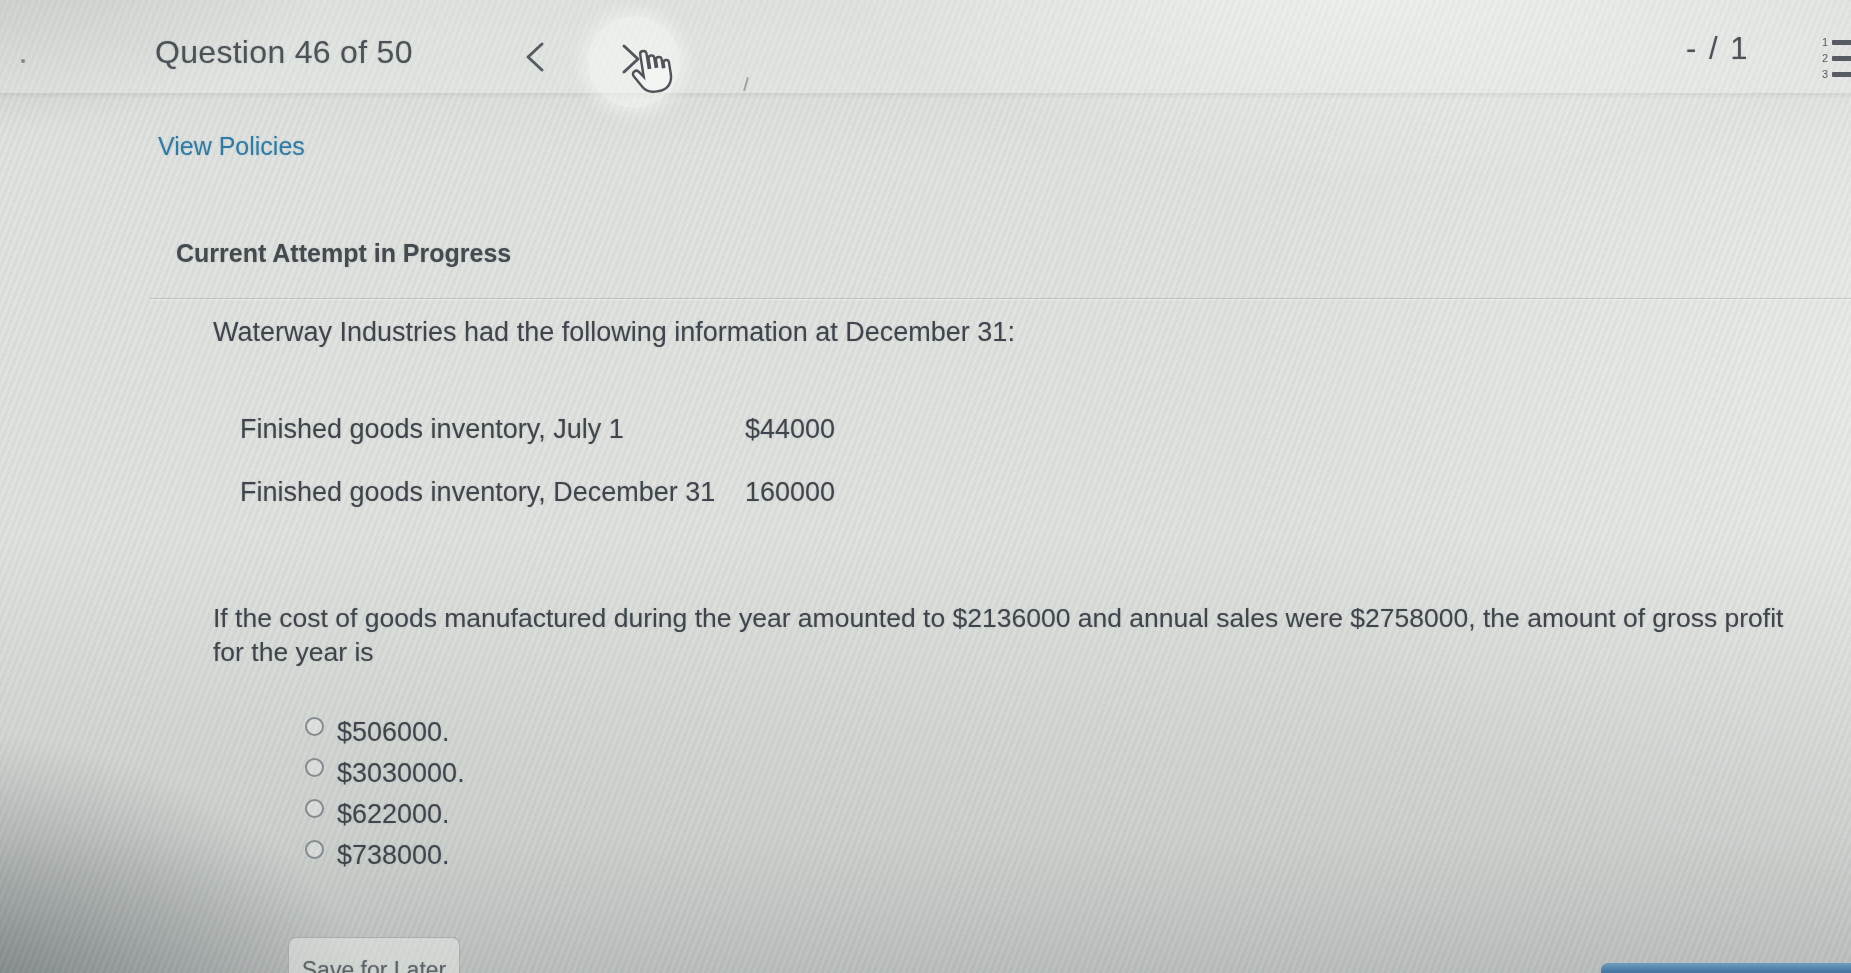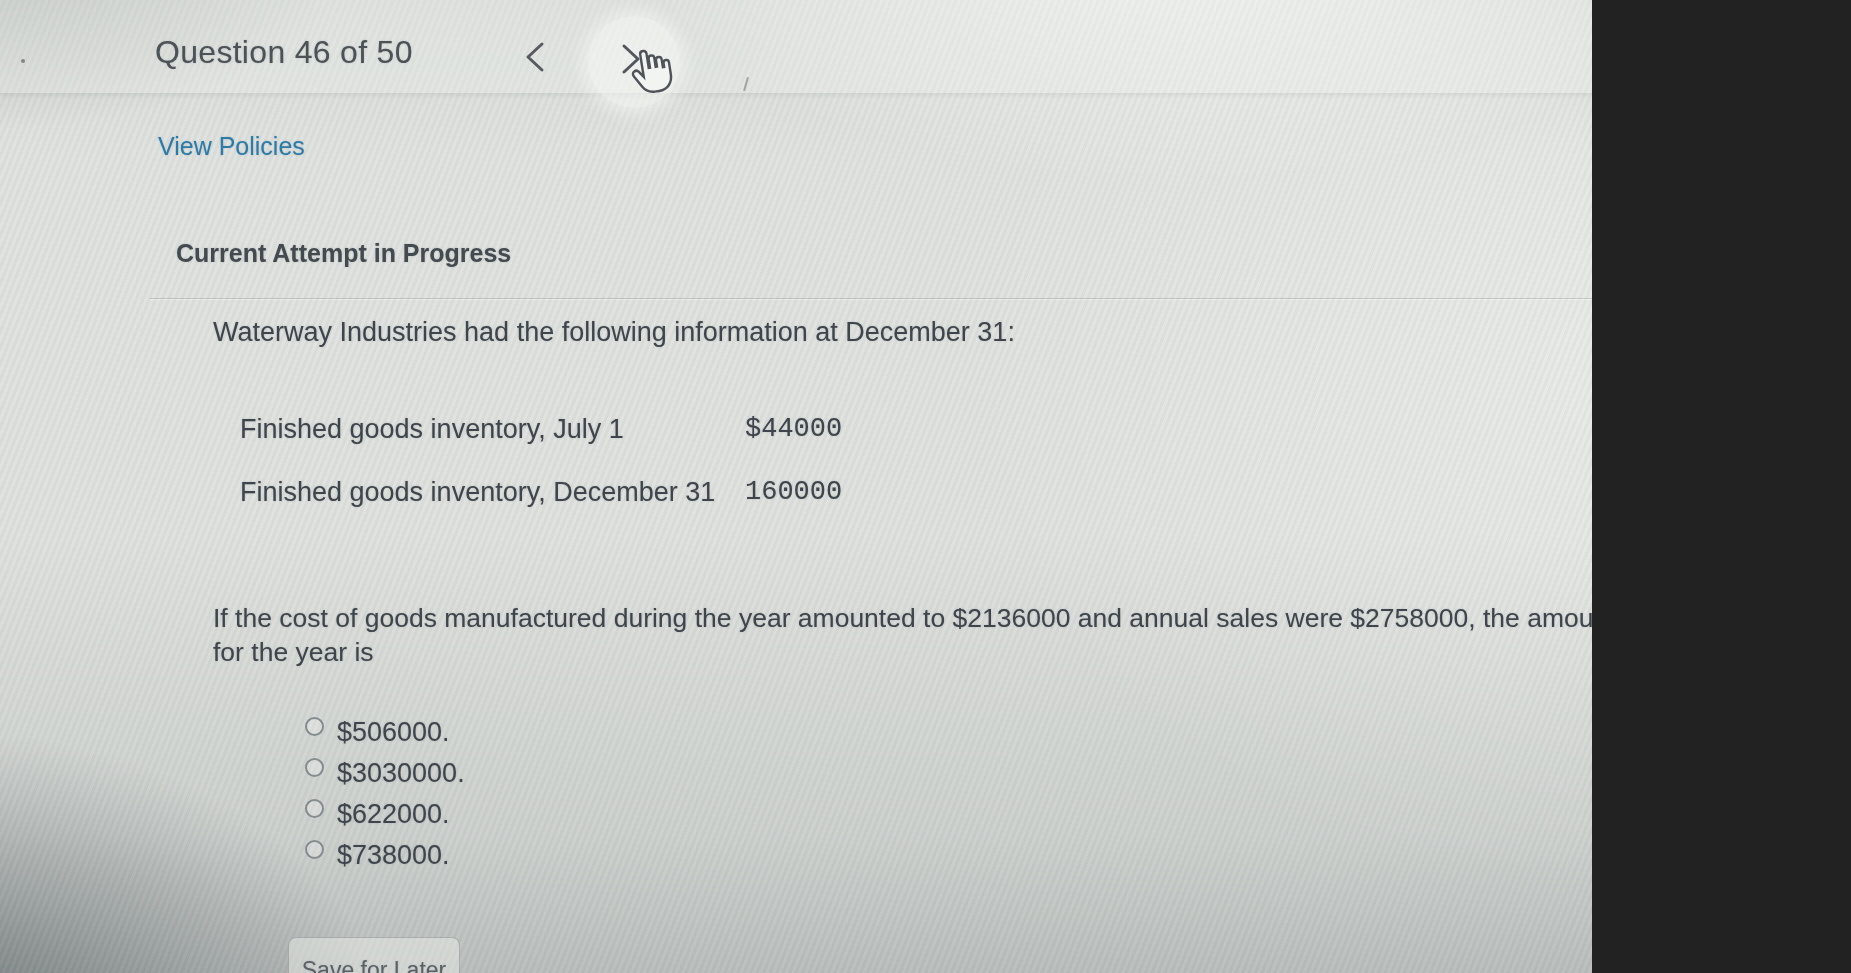--- a/index.html
+++ b/index.html
@@ -1,17 +1,17 @@
 <!DOCTYPE html>
 <html><head>
 <meta charset="utf-8">
 <style>
   html,body{margin:0;padding:0;background:#222;}
   .screen{
-    position:relative;width:1592px;height:973px;overflow:hidden;
+    position:relative;width:1851px;height:973px;overflow:hidden;
     font-family:"Liberation Sans",sans-serif;
     background:#dde0dc;
   }
   .photo-bg{
     position:absolute;inset:0;
     background:
       radial-gradient(760px 330px at 74% -5%, rgba(255,255,255,0.62), rgba(255,255,255,0) 70%),
       radial-gradient(950px 720px at 103% 38%, rgba(255,255,255,0.30), rgba(255,255,255,0) 72%),
       radial-gradient(640px 430px at -4% 106%, rgba(22,32,38,0.42), rgba(22,32,38,0) 70%),
       radial-gradient(540px 260px at -2% -5%, rgba(52,62,66,0.20), rgba(52,62,66,0) 70%),
@@ -40,21 +40,21 @@
   .list-icon{position:absolute;left:1821px;top:37px;width:42px;}
   .list-icon .row{display:flex;align-items:center;gap:4px;margin-bottom:5px;}
   .list-icon .num{font-size:11px;line-height:11px;color:#555b60;width:7px;text-align:right;}
   .list-icon .bar{width:27px;height:4.5px;background:#565c61;border-radius:1px;}
   .view-policies{position:absolute;left:158px;top:132px;font-size:25px;color:#2b7cab;cursor:pointer;}
   .attempt-heading{position:absolute;left:176px;top:239px;font-size:25px;font-weight:700;color:#434a50;}
   .divider{position:absolute;left:150px;right:0;top:298px;height:1px;background:rgba(108,114,118,0.28);box-shadow:0 1px 0 rgba(255,255,255,0.35);}
   .q-intro{position:absolute;left:213px;top:317px;font-size:27px;color:#3e454c;}
   .data-table{position:absolute;left:240px;top:414px;font-size:27px;color:#3e454c;}
   .data-row{position:relative;height:63px;width:860px;}
-  .data-row .val{position:absolute;left:505px;top:0;font-family:Liberation Mono, monospace;}
+  .data-row .val{position:absolute;left:505px;top:0;}
   .q-body{position:absolute;left:213px;top:601px;width:1580px;font-size:26.5px;line-height:34px;color:#3e454c;}
   .option{position:absolute;left:305px;height:34px;display:flex;align-items:flex-start;gap:13px;cursor:pointer;}
   .opt-1{top:717px;}.opt-2{top:758px;}.opt-3{top:799px;}.opt-4{top:840px;gap:13px;}
   .radio{
     width:19px;height:19px;box-sizing:border-box;border:2px solid #858c90;border-radius:50%;
     background:rgba(250,251,250,0.25);flex:0 0 auto;
   }
   .option .lbl{font-size:27px;color:#3e454c;}
   .save-btn{
     position:absolute;left:288px;top:937px;width:172px;height:58px;

